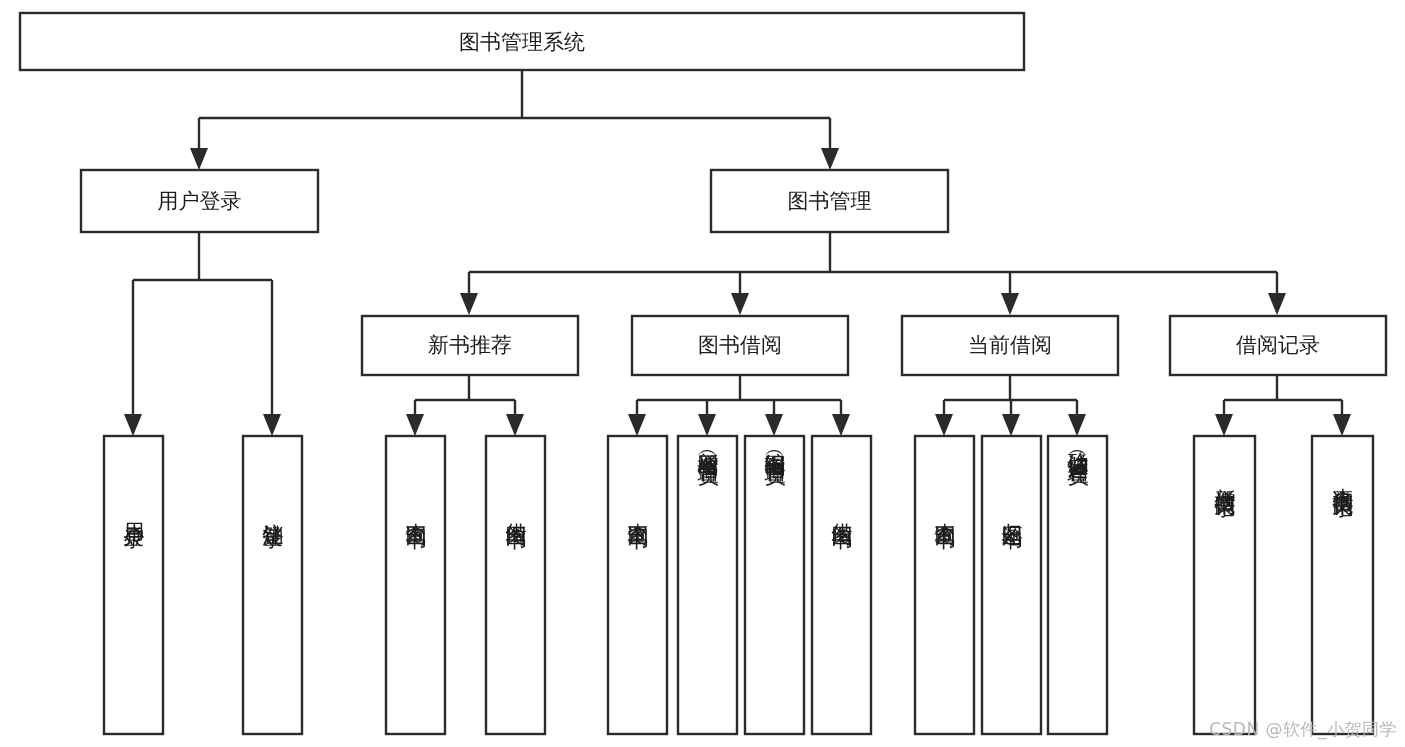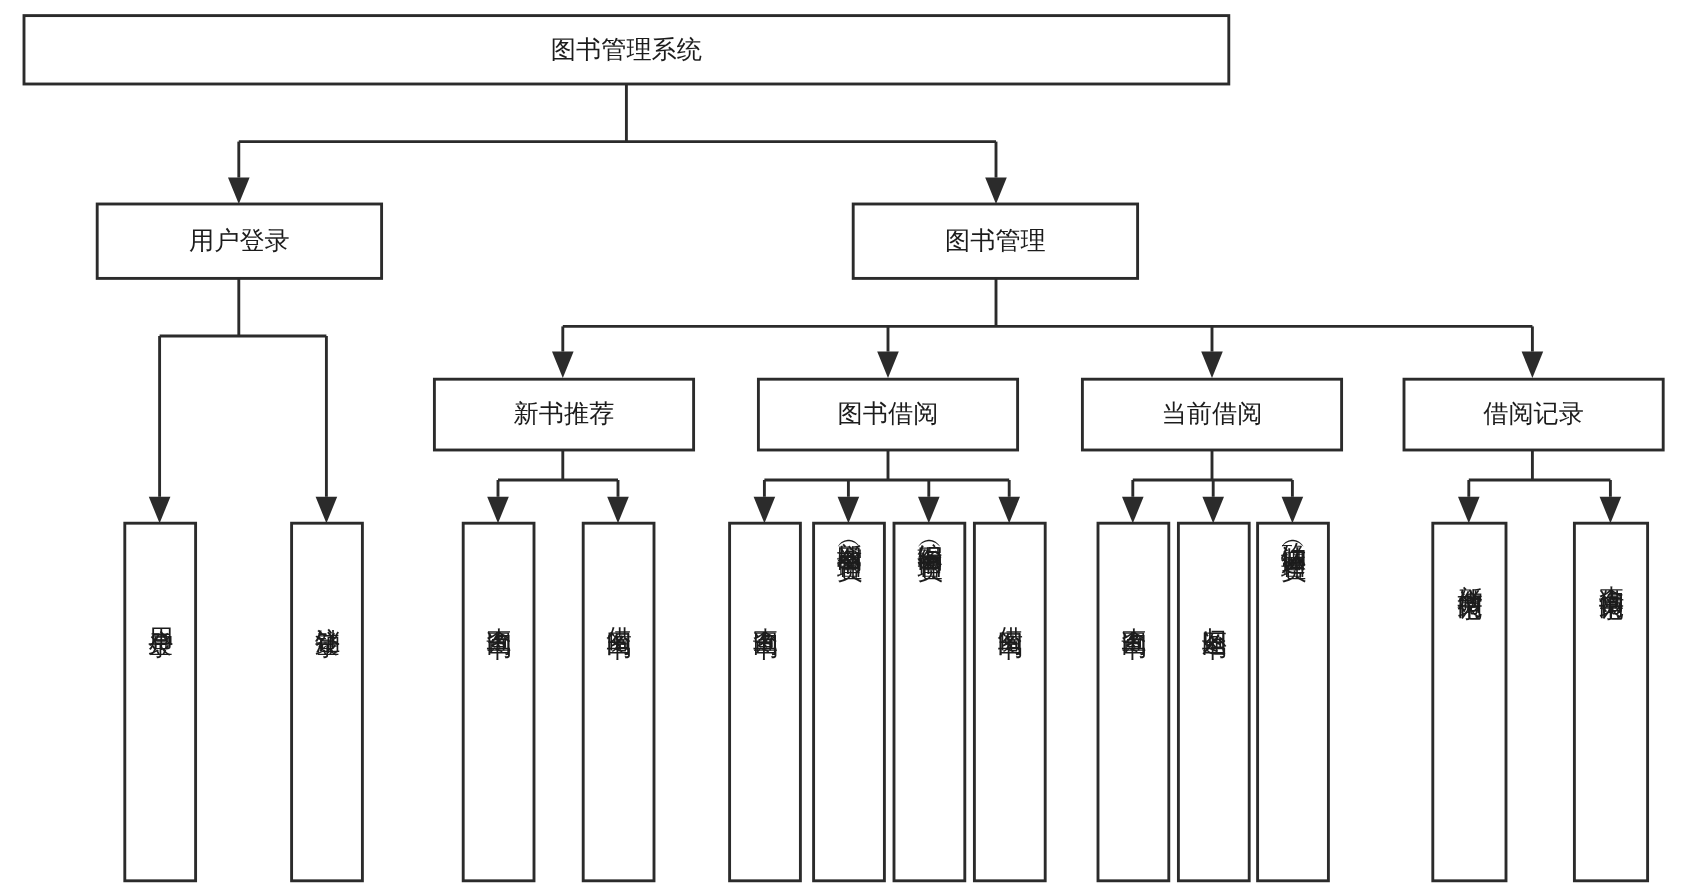--- a/index.html
+++ b/index.html
@@ -254,14 +254,15 @@
       <text class="node-label-v" x="1225" y="477">新增借阅记录</text>
     </g>
 
     <g>
       <rect class="node-rect" x="1312" y="436" width="61" height="298"></rect>
       <text class="node-label-v" x="1343" y="477">查询借阅记录</text>
     </g>
 
   </svg>
 
+  <div class="watermark">CSDN @软件_小贺同学</div>
 
 </div>
 
 </body></html>

